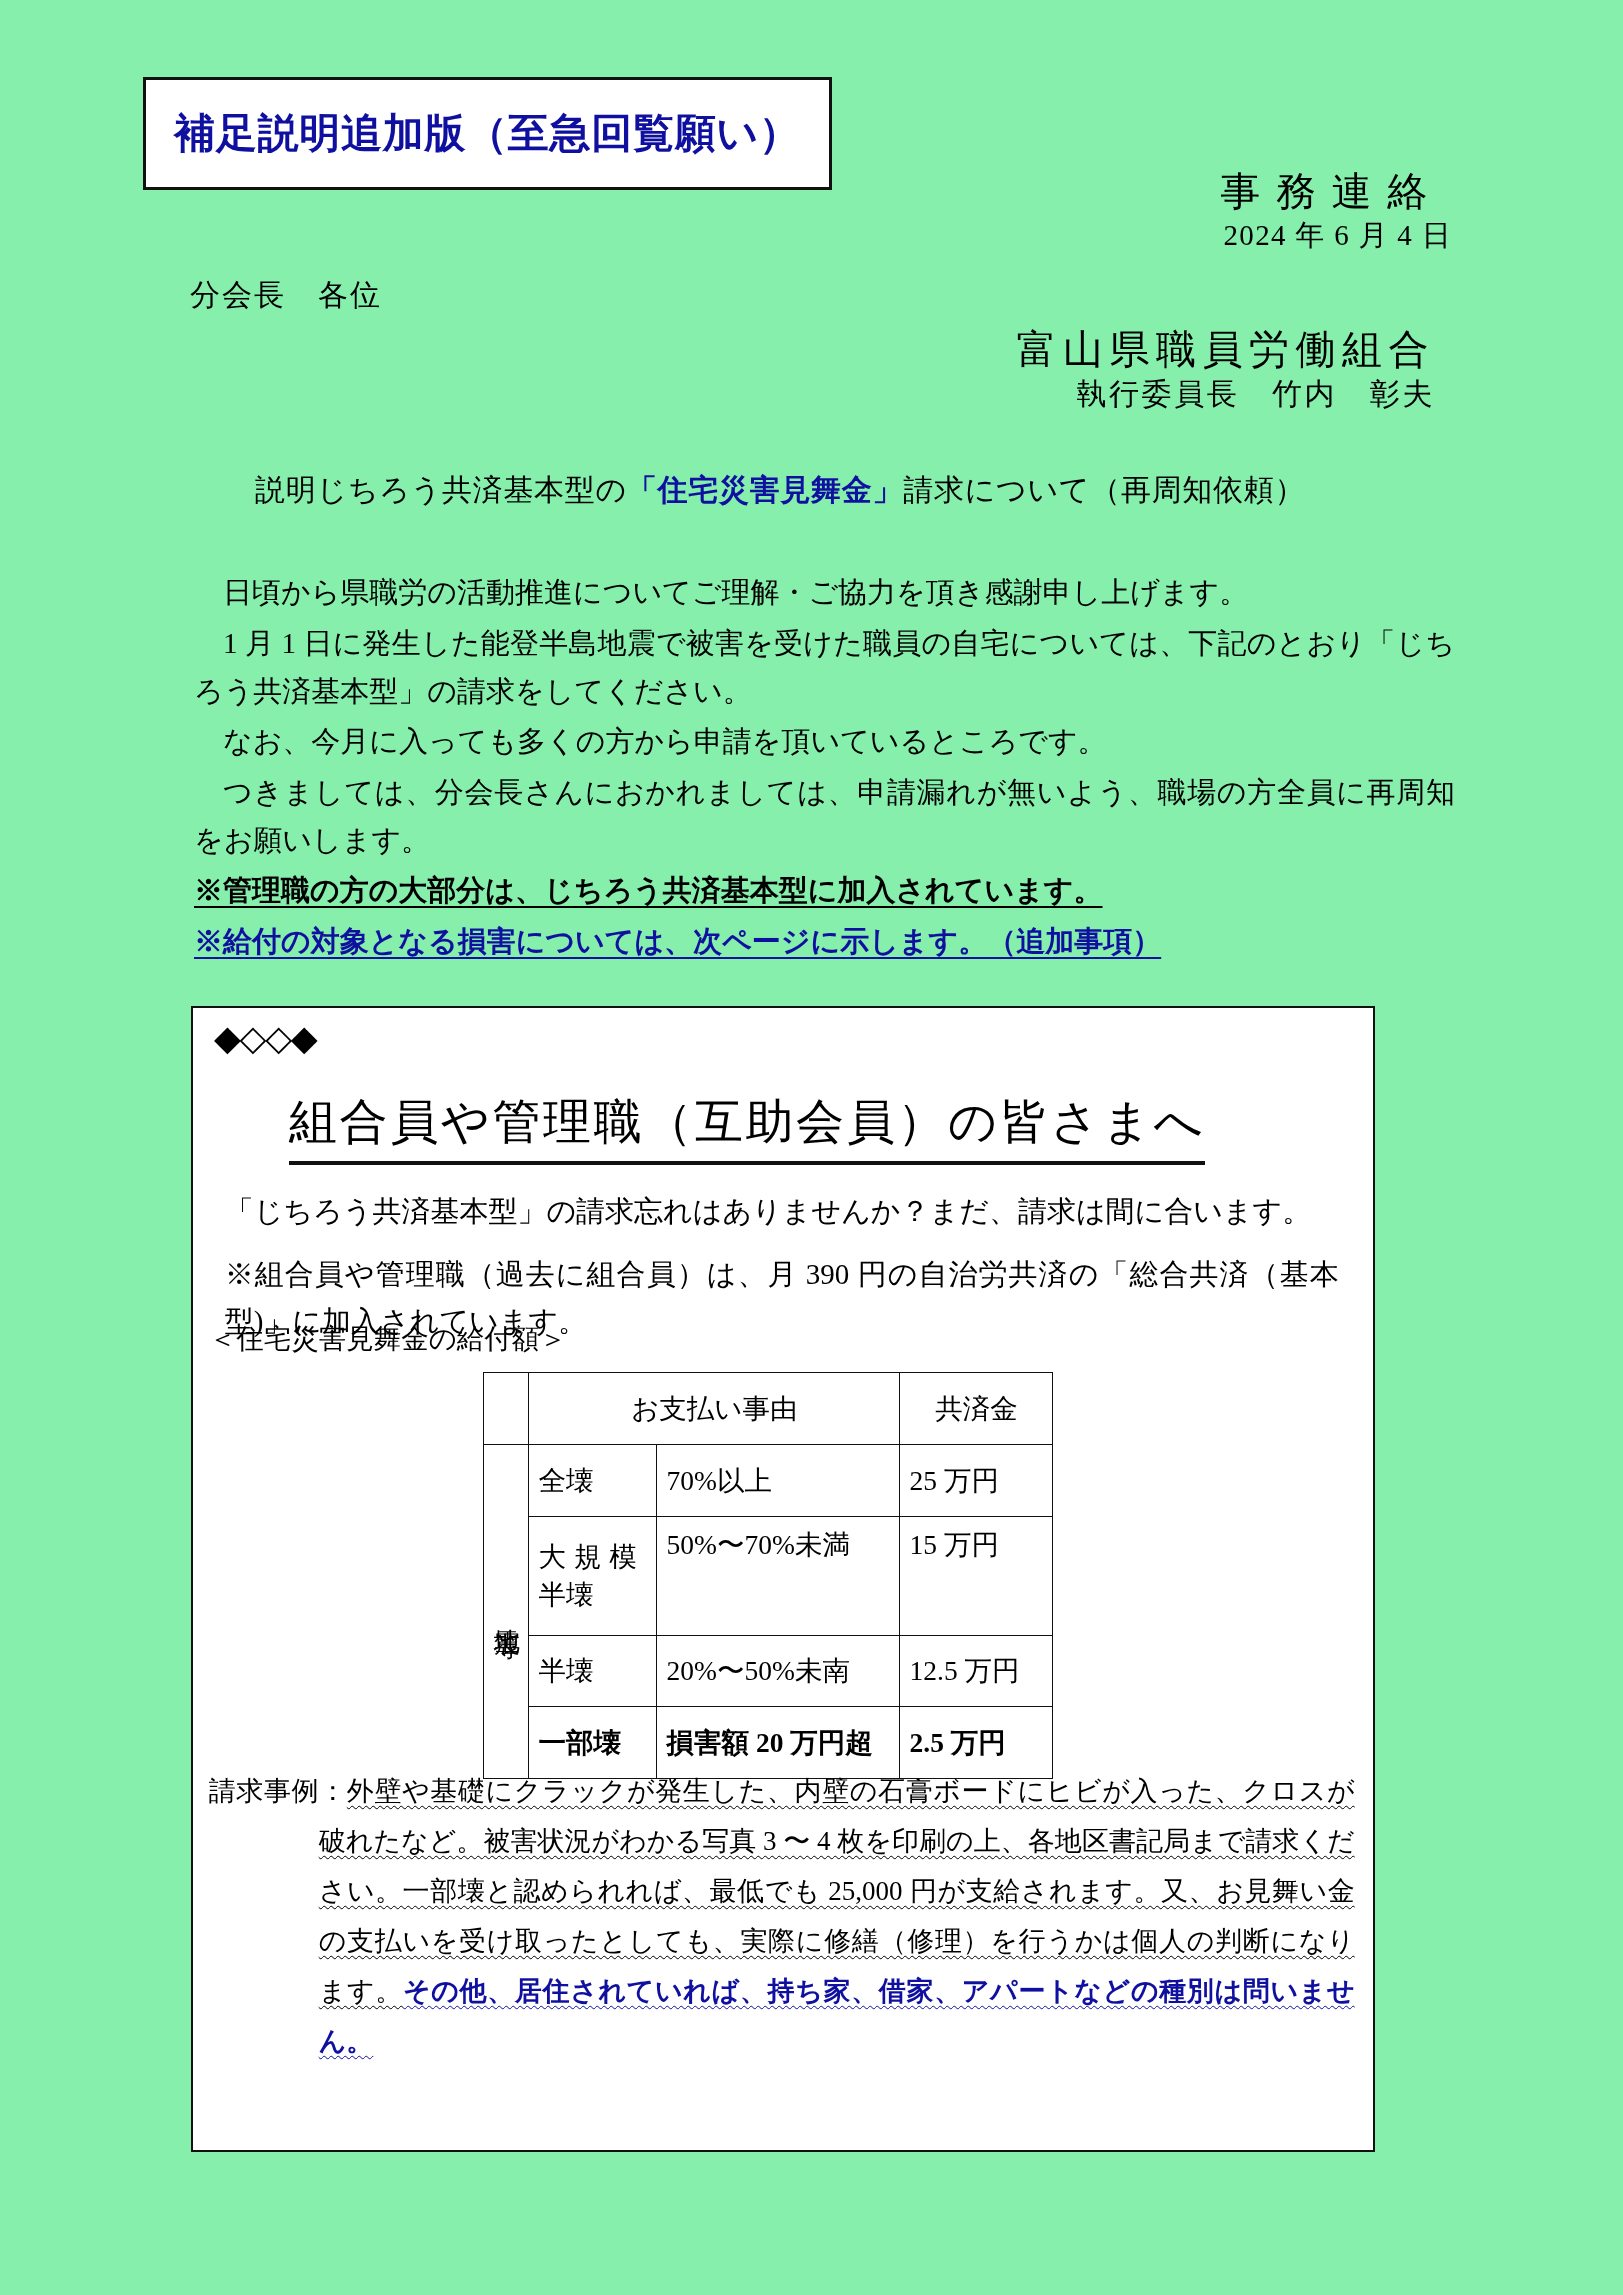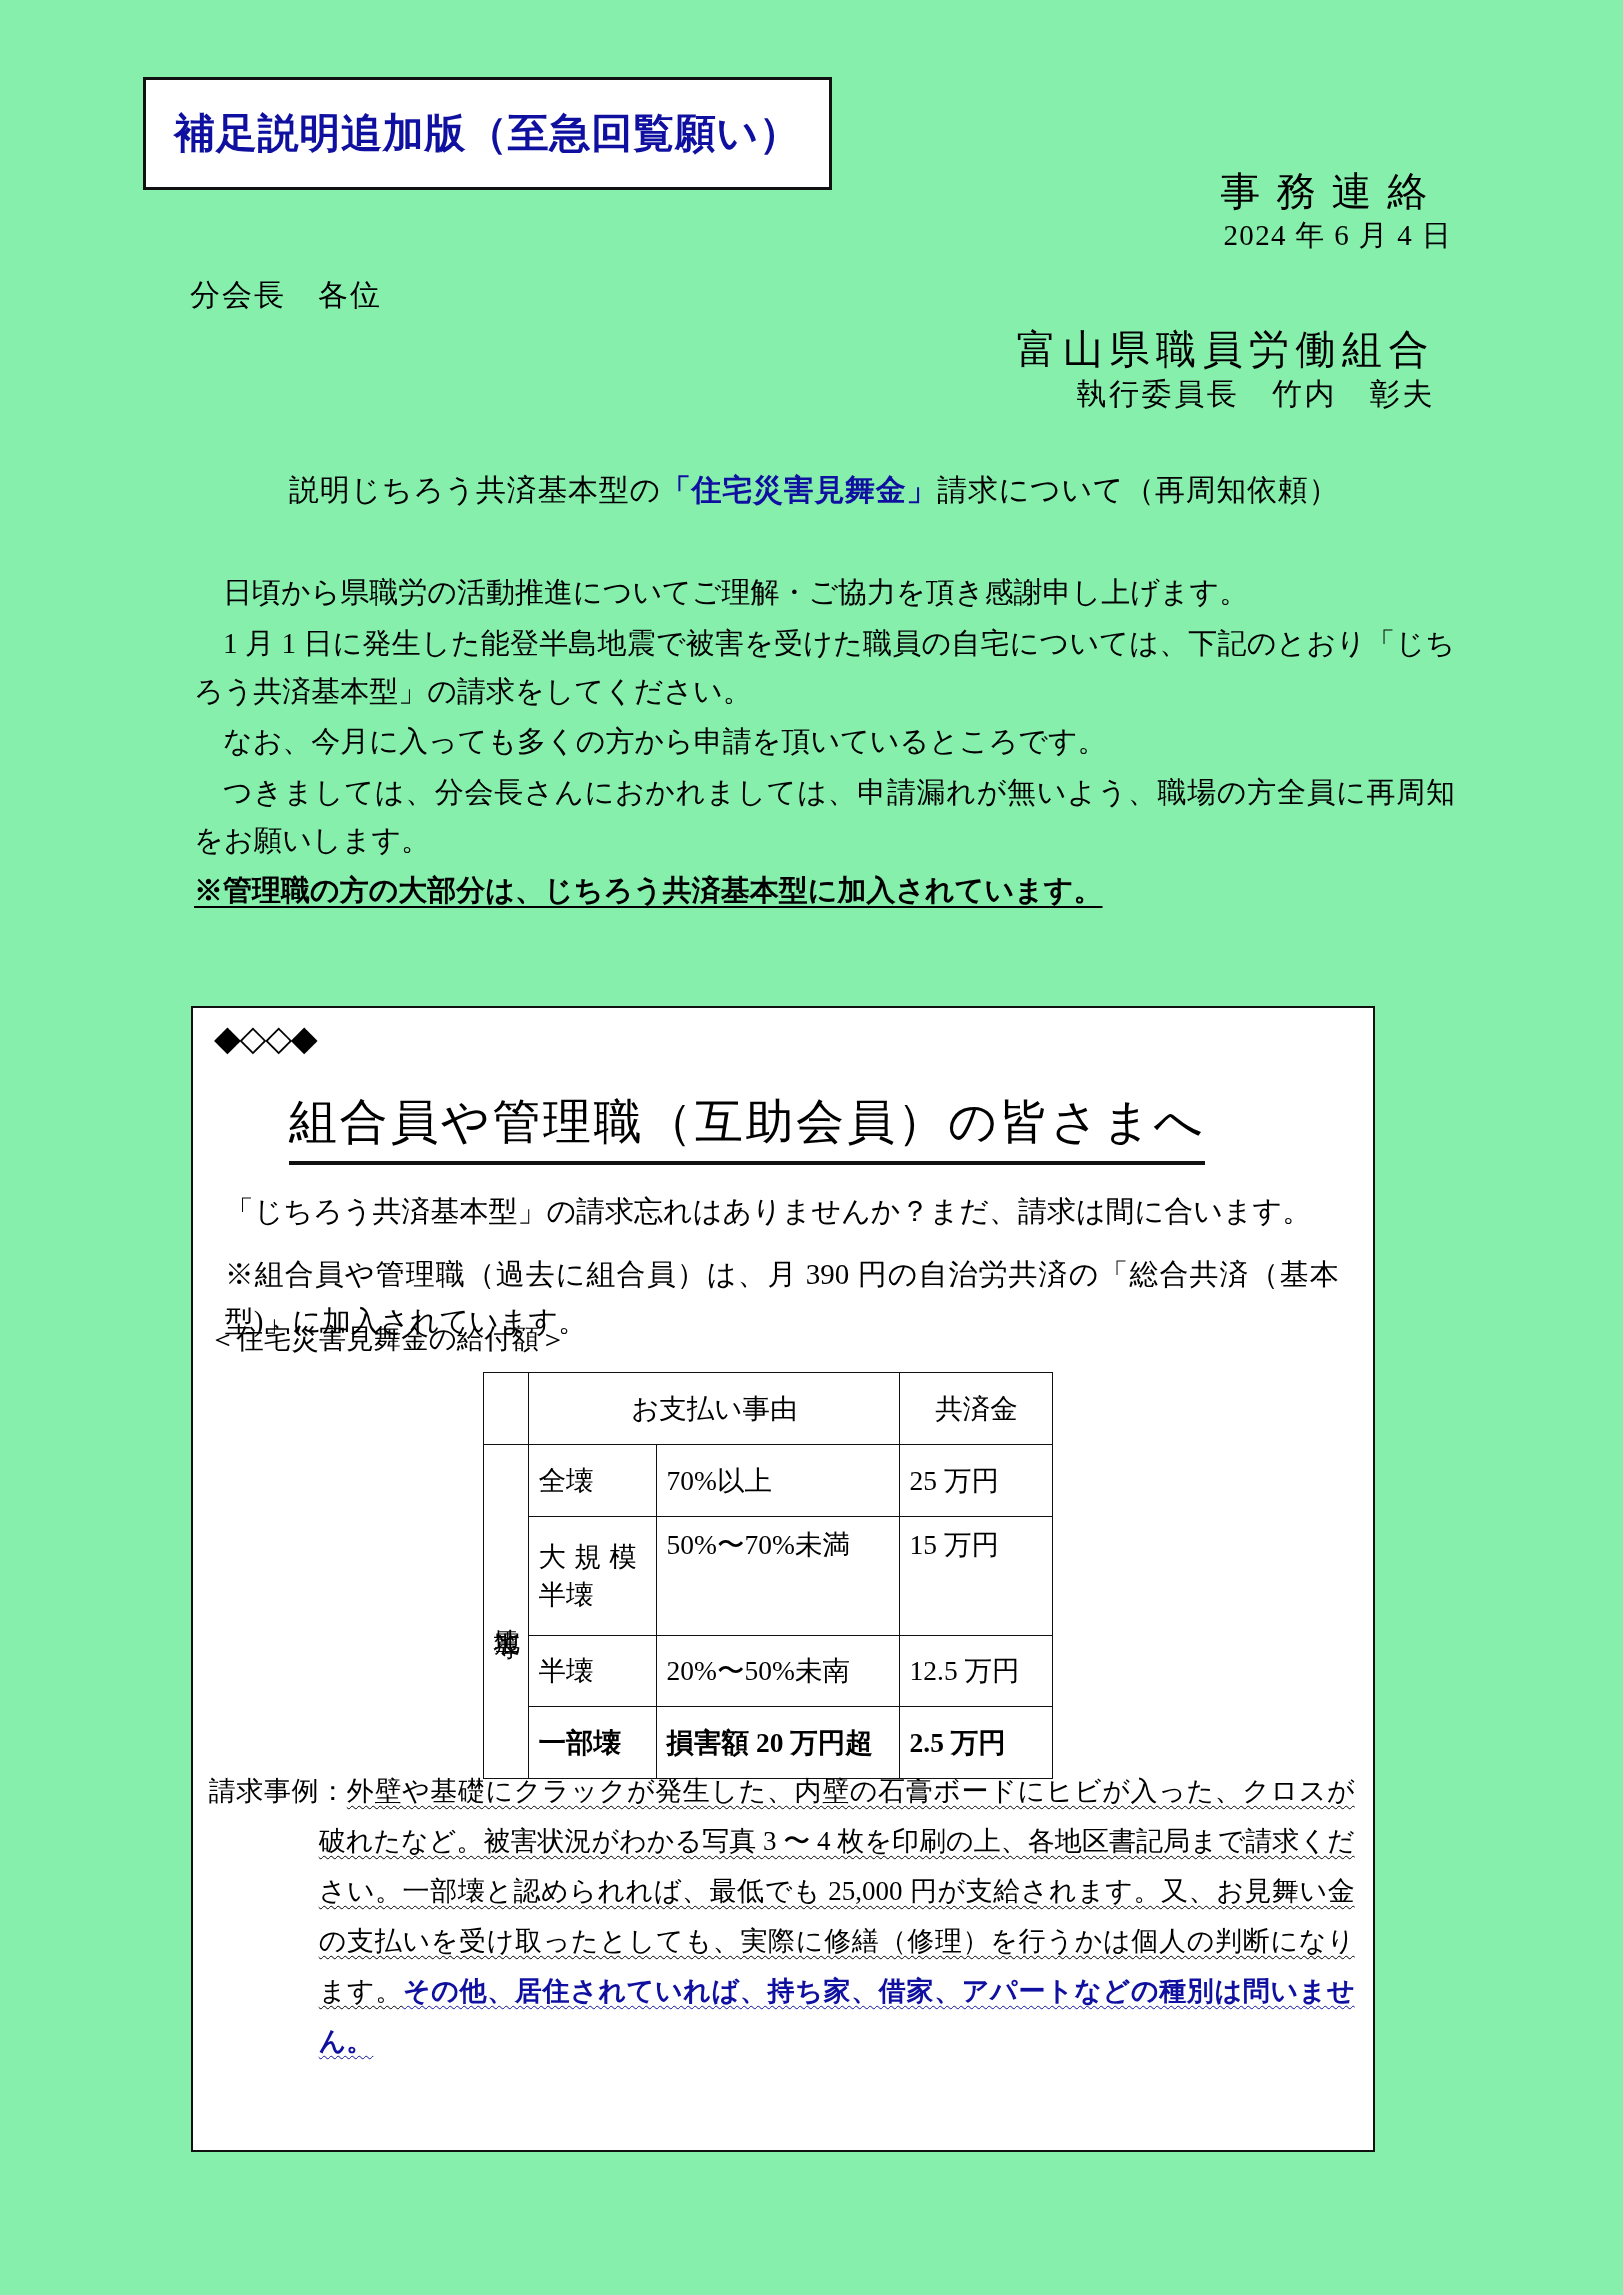--- a/index.html
+++ b/index.html
@@ -91,21 +91,20 @@
   }
 
   
   .subject {
     position: absolute;
     left: 255px;
     top: 470px;
     font-size: 30px;
     letter-spacing: 0.7px;
     white-space: nowrap;
-    margin-left: 34px;
   }
   .subject .hl {
     color: #1010a0;
     font-weight: bold;
   }
 
   
   .body-area {
     position: absolute;
     left: 194px;
@@ -283,20 +282,23 @@
     <span>説明じちろう共済基本型の</span><span class="hl">「住宅災害見舞金」</span><span>請求について（再周知依頼）</span>
   </div>
 
   <div class="body-area">
     <p class="indent">日頃から県職労の活動推進についてご理解・ご協力を頂き感謝申し上げます。</p>
     <p class="indent">1 月 1 日に発生した能登半島地震で被害を受けた職員の自宅については、下記のとおり「じちろう共済基本型」の請求をしてください。</p>
     <p class="indent">なお、今月に入っても多くの方から申請を頂いているところです。</p>
     <p class="indent">つきましては、分会長さんにおかれましては、申請漏れが無いよう、職場の方全員に再周知をお願いします。</p>
     <p>
       <span class="emph-black">※管理職の方の大部分は、じちろう共済基本型に加入されています。</span>
+    </p>
+    <p>
+      <span class="emph-blue">※給付の対象となる損害については、次ページに示します。（追加事項）</span>
     </p>
   </div>
 
   <div class="panel">
     <div class="panel-inner">
 
       <div class="diamonds">◆◇◇◆</div>
 
       <div class="panel-title">組合員や管理職（互助会員）の皆さまへ</div>
 

